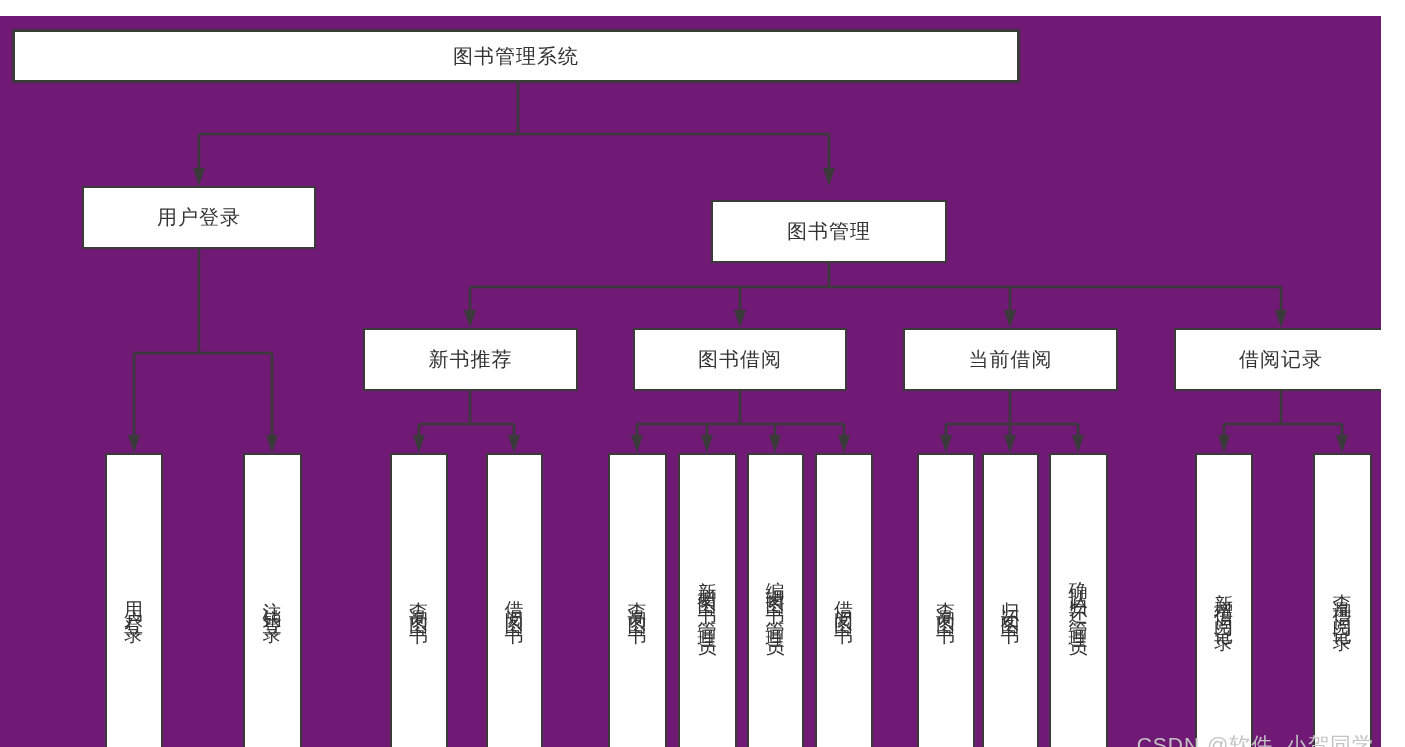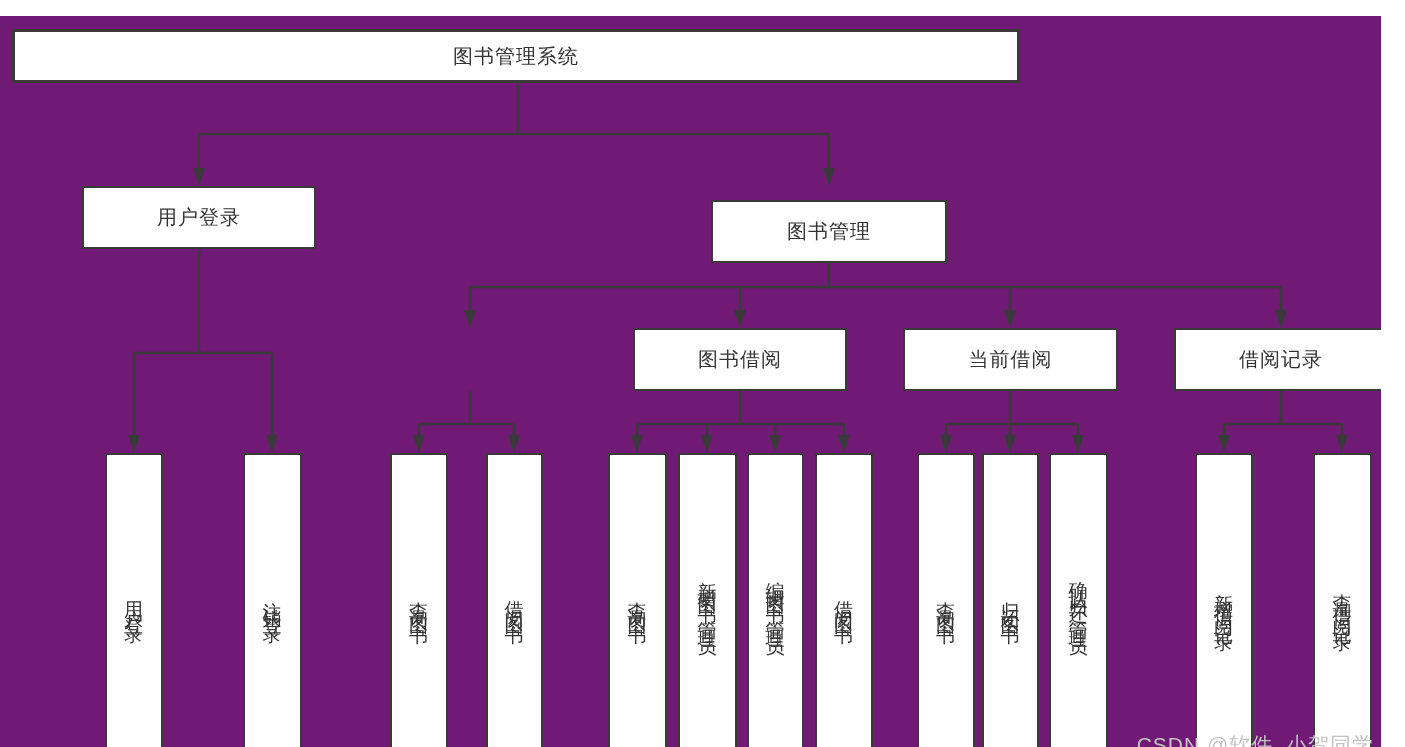--- a/index.html
+++ b/index.html
@@ -73,20 +73,23 @@
     <span class="hlabel">图书管理系统</span>
   </div>
 
   <div class="box" style="left:82px;top:170px;width:234px;height:63px">
     <span class="hlabel">用户登录</span>
   </div>
   <div class="box" style="left:711px;top:184px;width:236px;height:63px">
     <span class="hlabel">图书管理</span>
   </div>
 
+  <div class="box" style="left:363px;top:312px;width:215px;height:63px">
+    <span class="hlabel">新书推荐</span>
+  </div>
   <div class="box" style="left:903px;top:312px;width:215px;height:63px">
     <span class="hlabel">当前借阅</span>
   </div>
   <div class="box" style="left:633px;top:312px;width:214px;height:63px">
     <span class="hlabel">图书借阅</span>
   </div>
   <div class="box" style="left:1174px;top:312px;width:214px;height:63px">
     <span class="hlabel">借阅记录</span>
   </div>
 

